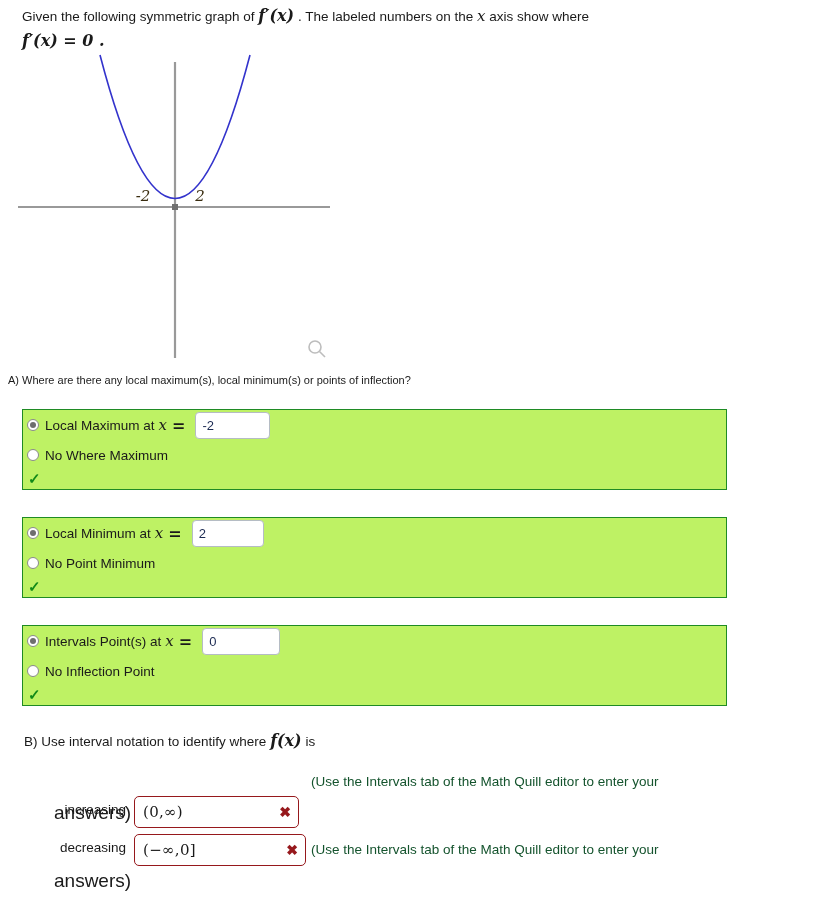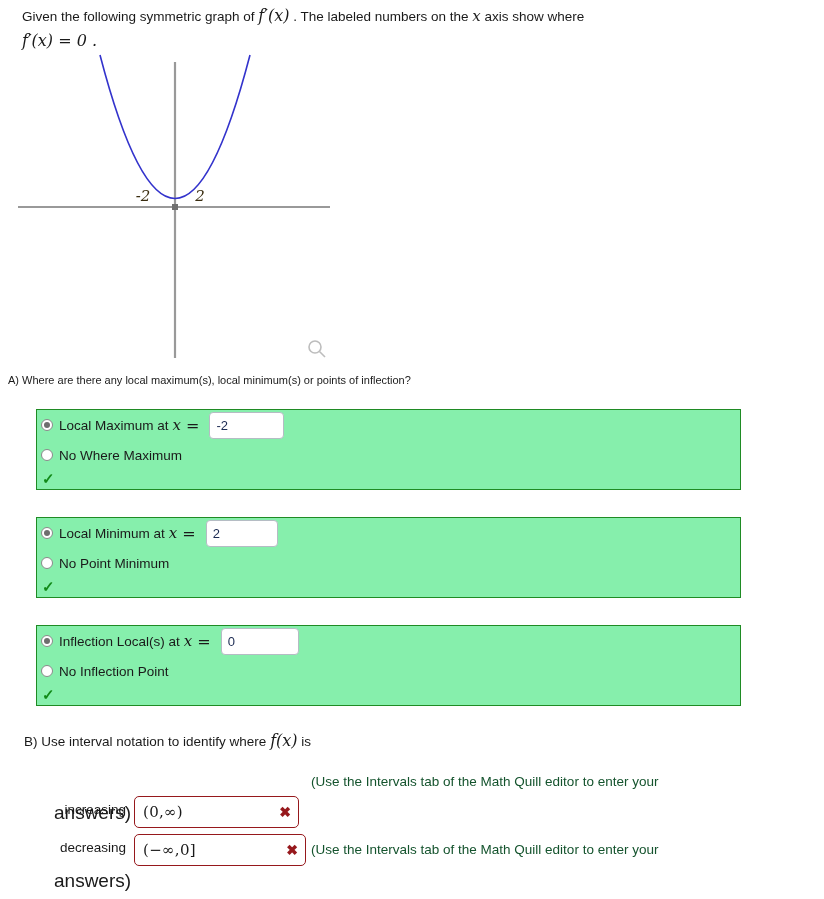--- a/index.html
+++ b/index.html
@@ -27,20 +27,21 @@
   }
   .mathvar {
     font-family: "DejaVu Serif", serif;
     font-style: italic;
     font-size: 15px;
   }
   .matheq {
     font-family: "DejaVu Serif", serif;
     font-style: italic;
     font-size: 16px;
+    font-weight: bold;
   }
 
   
   .graph-wrap {
     position: absolute;
     left: 0px;
     top: 48px;
     width: 360px;
     height: 320px;
   }
@@ -55,23 +56,23 @@
 
   
   .question-a {
     position: absolute;
     left: 8px;
     top: 374px;
     font-size: 11px;
   }
   .answer-box {
     position: absolute;
-    left: 36px;
+    left: 22px;
     border: 1px solid #1f8b24;
-    background: #86efac;
+    background: #bef264;
     box-sizing: border-box;
   }
   #box-max  { top: 409px; width: 705px; height: 81px; }
   #box-min  { top: 517px; width: 705px; height: 81px; }
   #box-infl { top: 625px; width: 705px; height: 81px; }
 
   .opt-row {
     display: flex;
     align-items: center;
     height: 30px;
@@ -261,21 +262,21 @@
     <span class="opt-label">No Point Minimum</span>
   </div>
   <div class="check-row">
     <span class="check">✓</span>
   </div>
 </div>
 
 <div class="answer-box" id="box-infl">
   <div class="opt-row">
     <span class="radio checked"></span>
-    <span class="opt-label">Inflection Local(s) at</span>
+    <span class="opt-label">Intervals Point(s) at</span>
     <span class="mathvar" style="margin-left:4px">x</span>
     <span class="matheq op" style="margin-left:5px">=</span>
     <input class="val-input" style="width: 78px;" type="text" value="0">
   </div>
   <div class="opt-row">
     <span class="radio"></span>
     <span class="opt-label">No Inflection Point</span>
   </div>
   <div class="check-row">
     <span class="check">✓</span>

